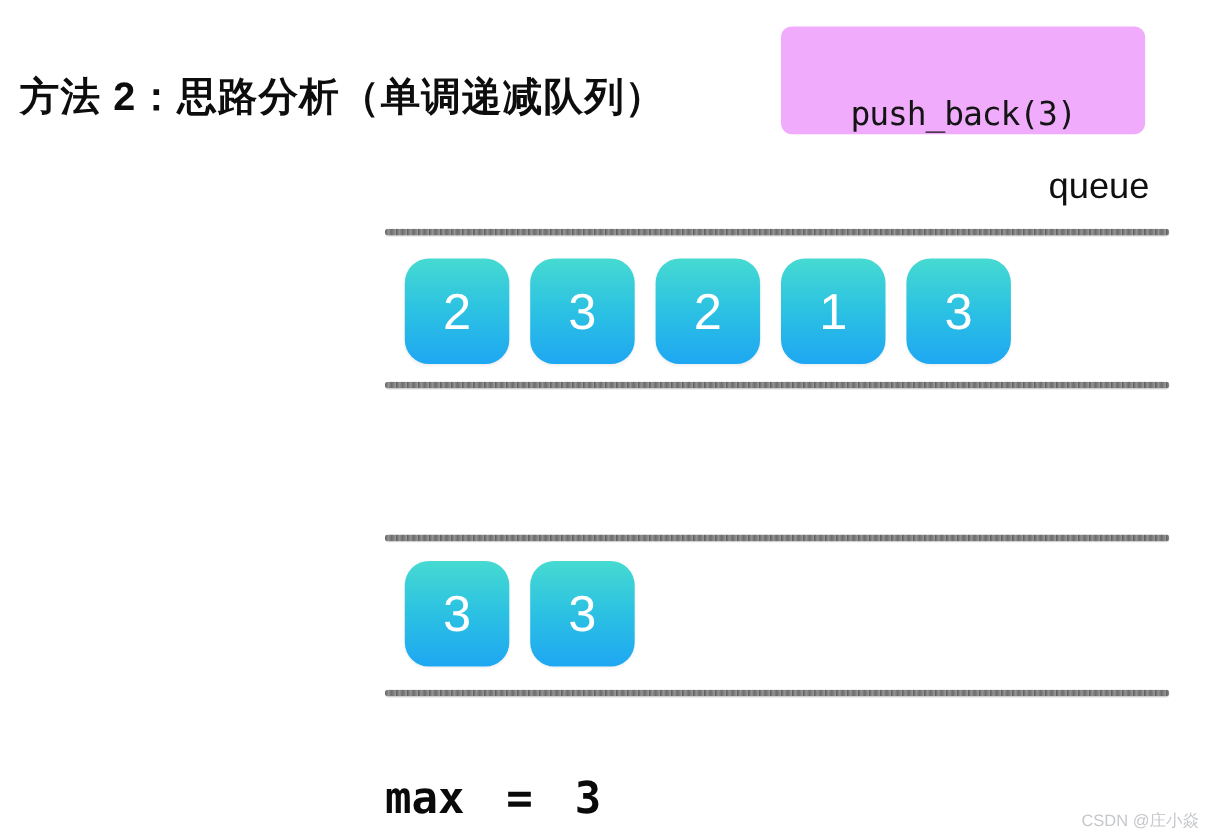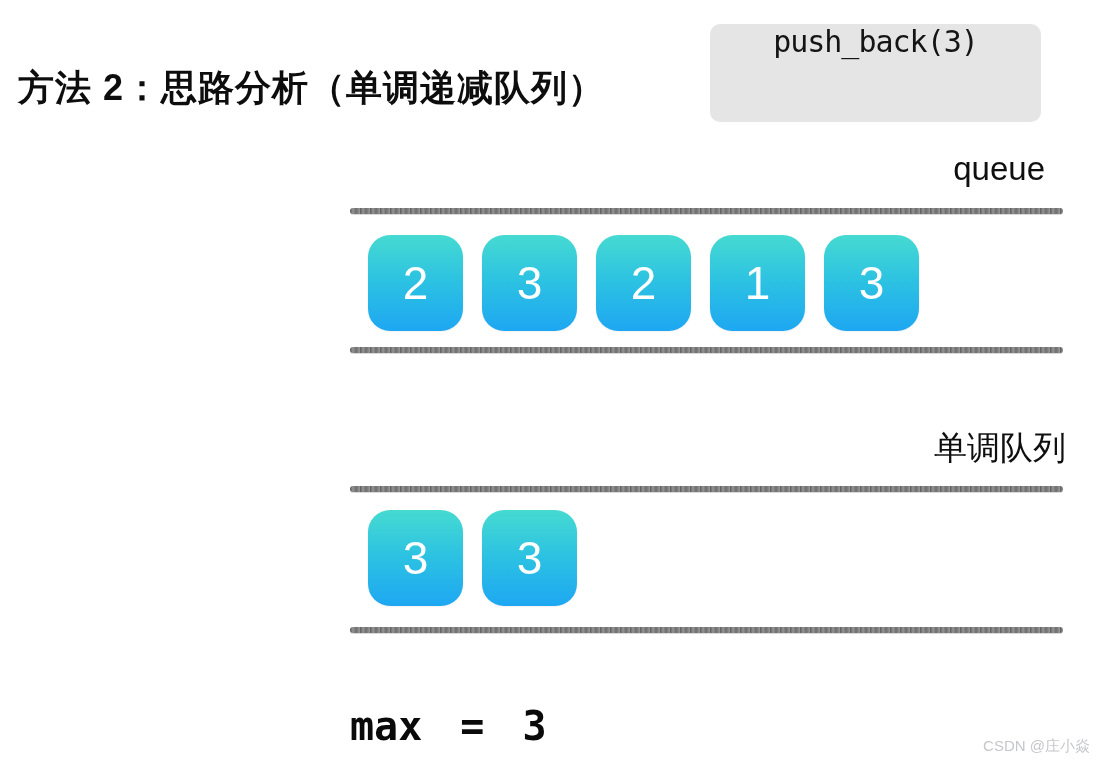--- a/index.html
+++ b/index.html
@@ -28,24 +28,24 @@
     white-space: nowrap;
   }
 
   
   .op-box {
     position: absolute;
     left: 710px;
     top: 24px;
     width: 331px;
     height: 98px;
-    background: #e5e5e5;
+    background: #f0abfc;
     border-radius: 10px;
     display: flex;
-    align-items: flex-start;
+    align-items: flex-end;
     justify-content: center;
   }
   .op-box .op-label {
     font-family: "DejaVu Sans Mono", "Liberation Mono", monospace;
     font-size: 30px;
     font-weight: 500;
     color: #141414;
     letter-spacing: -1px;
   }
 
@@ -148,21 +148,20 @@
   <div class="tiles row1">
       <div class="tile">2</div>
       <div class="tile">3</div>
       <div class="tile">2</div>
       <div class="tile">1</div>
       <div class="tile">3</div>
     </div>
 
   <div class="sketch-line line-1b"></div>
 
-  <div class="queue-label q2">单调队列</div>
 
   <div class="sketch-line line-2a"></div>
 
   <div class="tiles row2">
       <div class="tile">3</div>
       <div class="tile">3</div>
     </div>
 
   <div class="sketch-line line-2b"></div>
 

